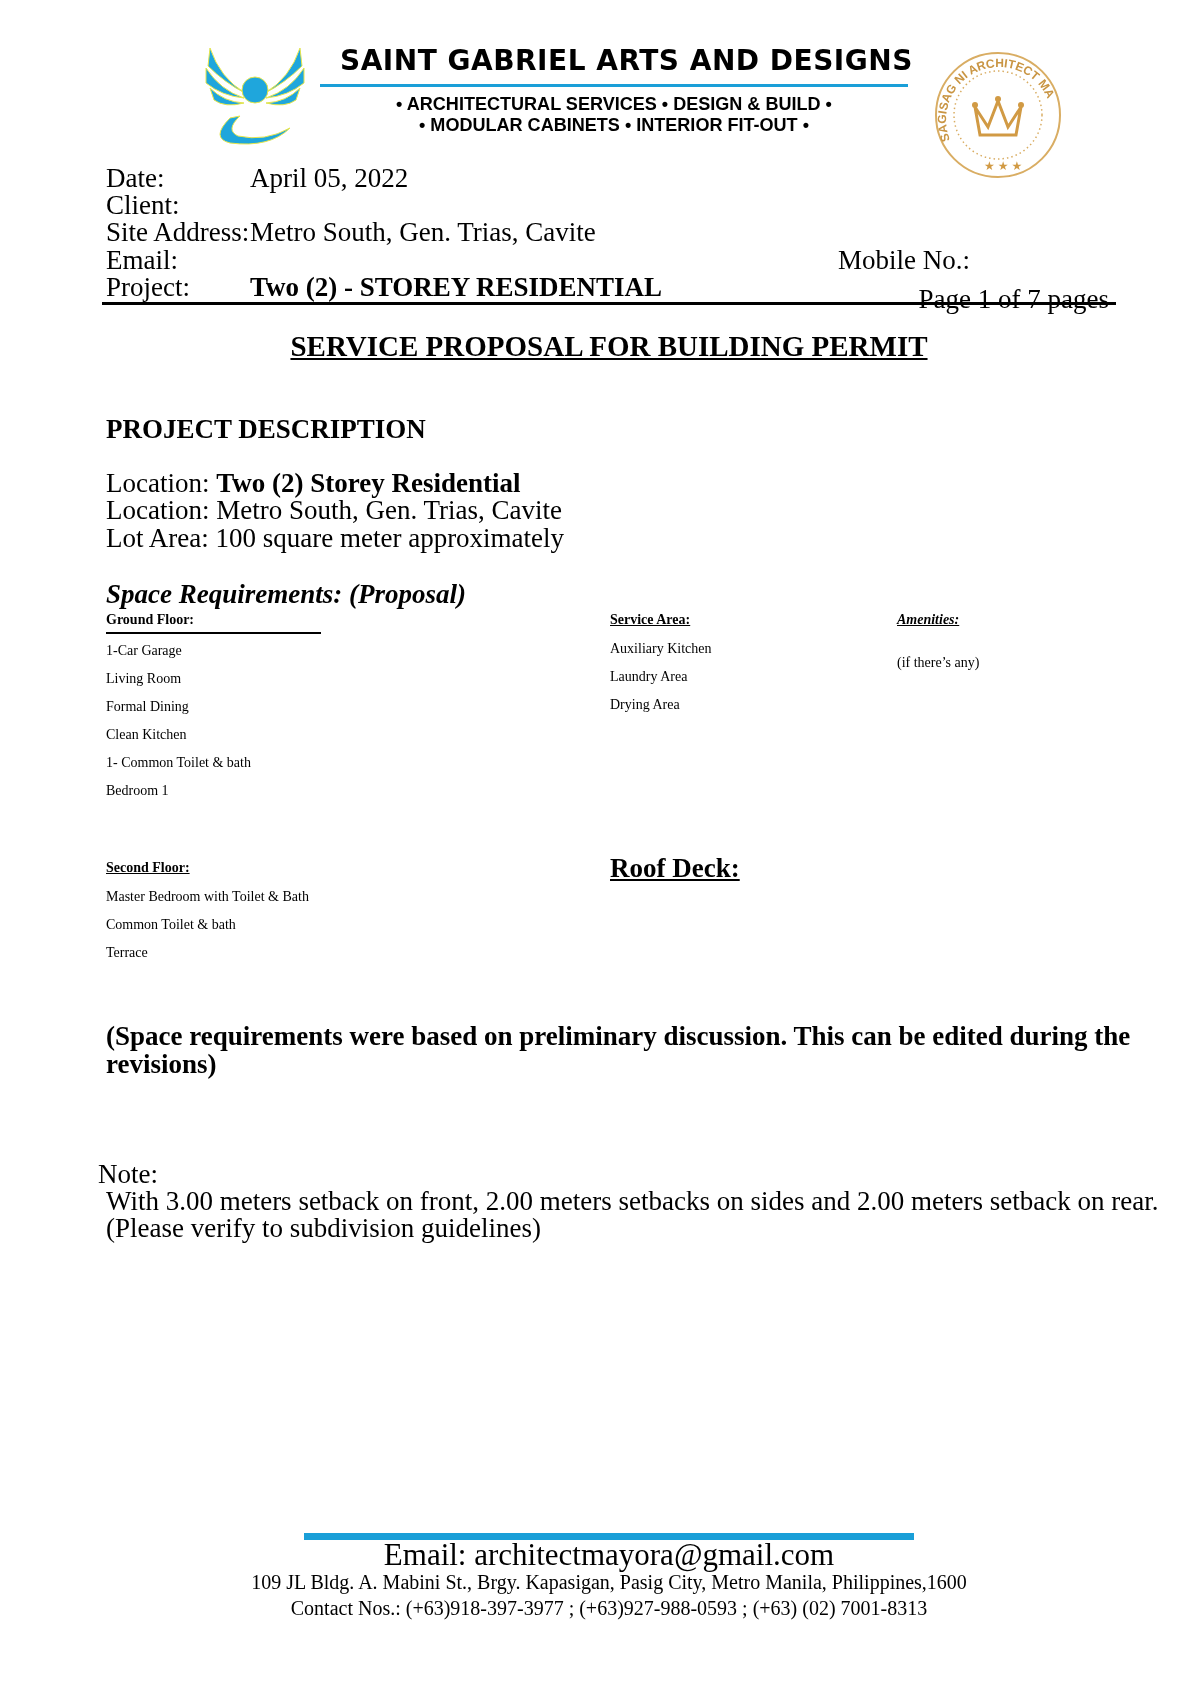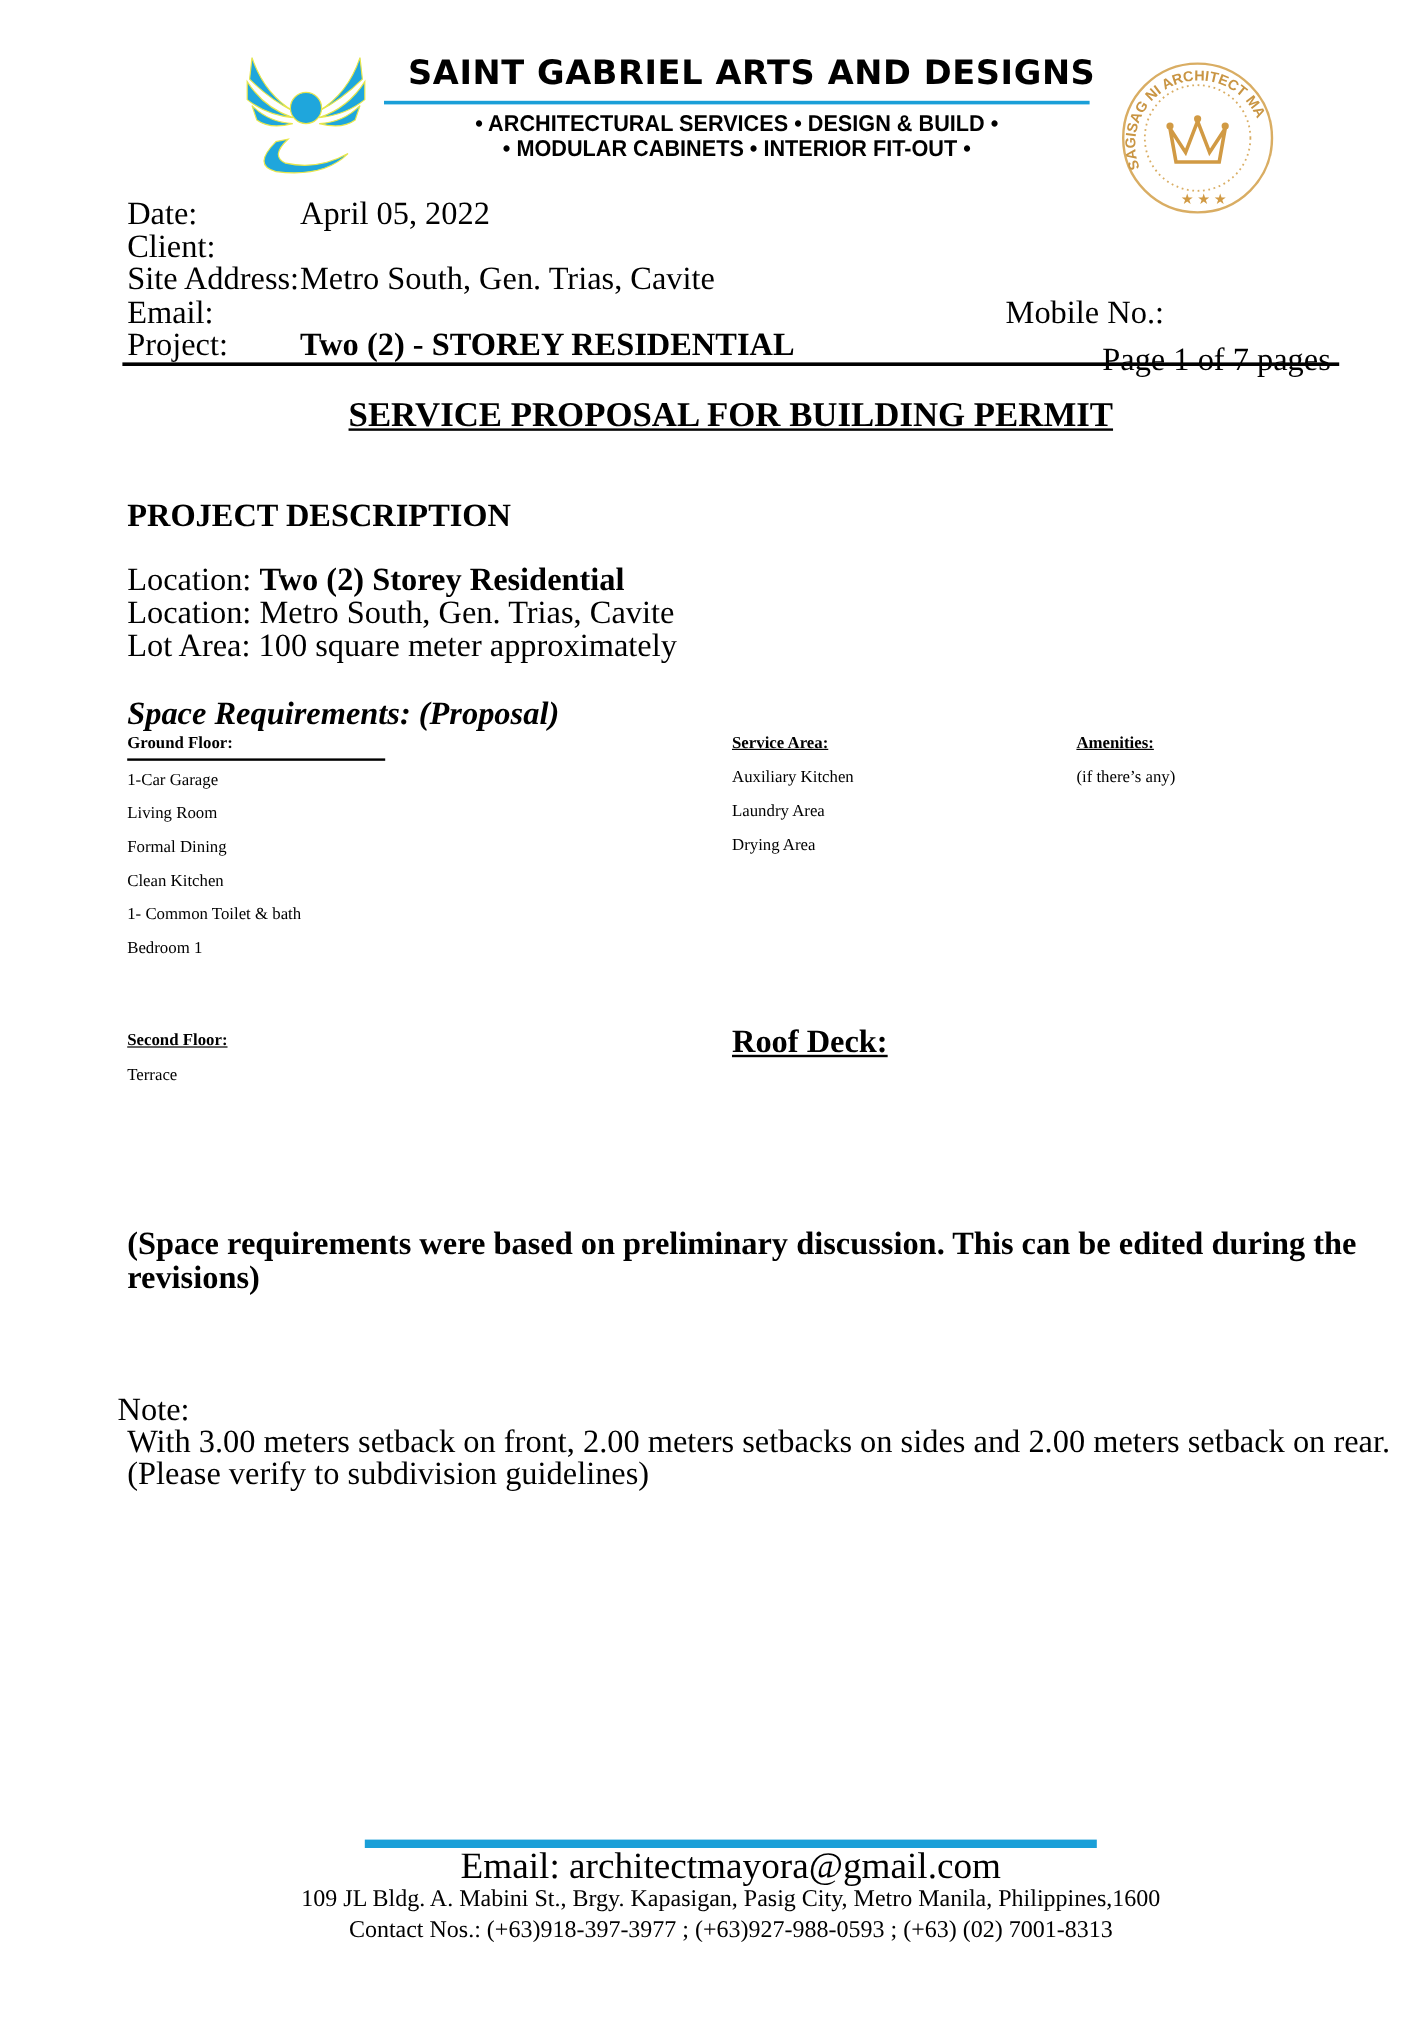--- a/index.html
+++ b/index.html
@@ -90,26 +90,28 @@
 </div>
 
 <div class="abs list" style="left:610px;top:608px;">
   <div class="b u" style="line-height:24px;margin-bottom:3px;">Service Area:</div>
   <div>Auxiliary Kitchen</div>
   <div>Laundry Area</div>
   <div>Drying Area</div>
 </div>
 
 <div class="abs list" style="left:897px;top:608px;">
-  <div class="b u" style="line-height:24px;margin-bottom:3px;">Amenities:</div>
+  <div class="b u" style="line-height:24px;margin-bottom:17px;font-style:italic;">Amenities:</div>
   <div>(if there’s any)</div>
 </div>
 
 <div class="abs list" style="left:106px;top:856px;">
   <div class="b u" style="line-height:24px;margin-bottom:3px;">Second Floor:</div>
+  <div>Master Bedroom with Toilet &amp; Bath</div>
+  <div>Common Toilet &amp; bath</div>
   <div>Terrace</div>
 </div>
 
 <div class="abs t20 b u" style="left:610px;top:856px;line-height:24px;">Roof Deck:</div>
 
 <div class="abs t20 b" style="left:106px;top:1022px;">(Space requirements were based on preliminary discussion. This can be edited during the</div>
 <div class="abs t20 b" style="left:106px;top:1050px;">revisions)</div>
 
 <div class="abs t20" style="left:98px;top:1160px;">Note:</div>
 <div class="abs t20" style="left:106px;top:1187px;">With 3.00 meters setback on front, 2.00 meters setbacks on sides and 2.00 meters setback on rear.</div>

